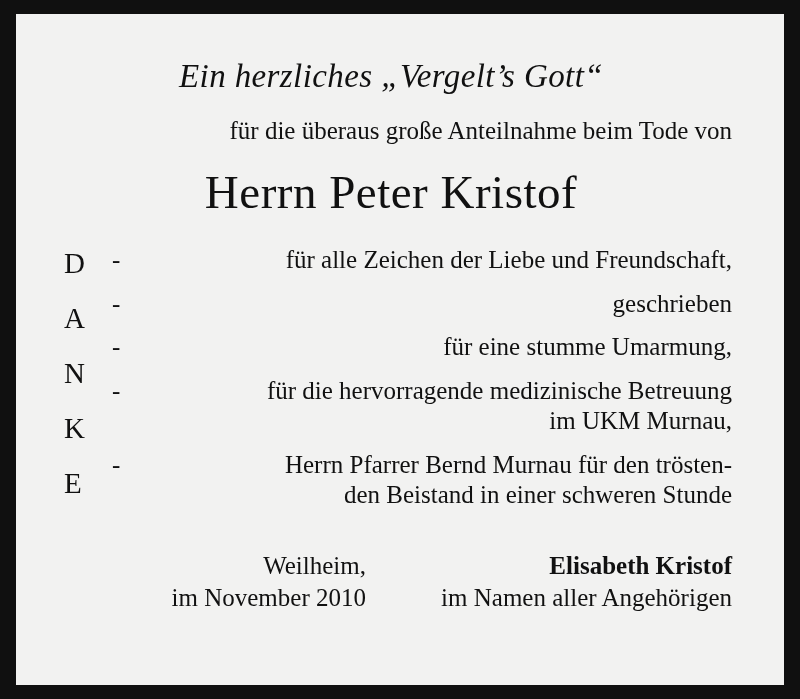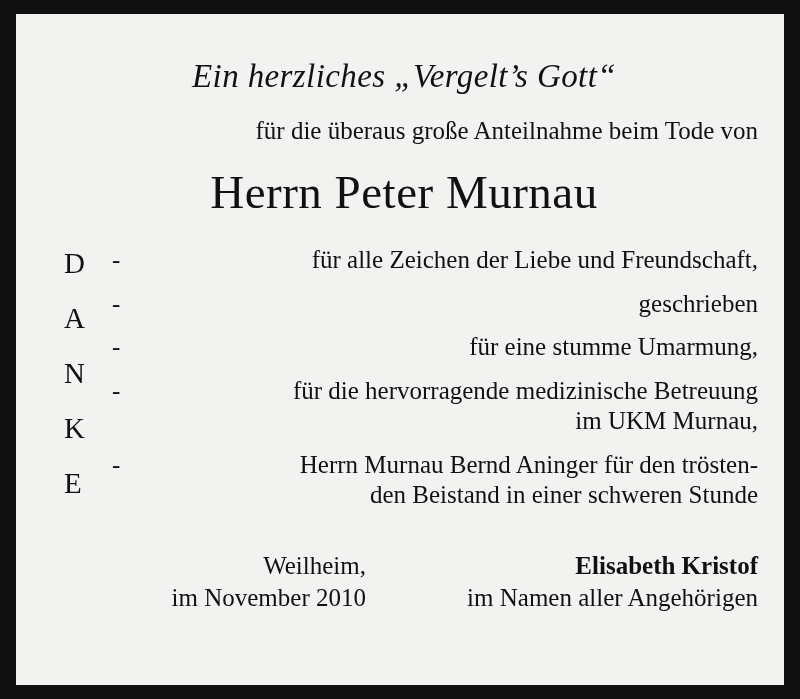--- a/index.html
+++ b/index.html
@@ -15,21 +15,21 @@
   }
   .notice {
     box-sizing: border-box;
     width: 800px;
     height: 699px;
     background: #f2f2f1;
     border-top: 14px solid #101010;
     border-bottom: 14px solid #101010;
     border-left: 16px solid #101010;
     border-right: 16px solid #101010;
-    padding: 30px 26px 20px 34px;
+    padding: 30px 52px 20px 34px;
     position: relative;
   }
   .headline {
     text-align: center;
     font-style: italic;
     font-size: 33px;
     letter-spacing: 0.4px;
     margin-top: 14px;
     margin-bottom: 22px;
     color: #111;
@@ -108,21 +108,21 @@
 </style>
 </head>
 <body>
 
 <div class="notice">
 
   <div class="headline">Ein herzliches „Vergelt’s Gott“</div>
 
   <div class="subline">für die überaus große Anteilnahme beim Tode von</div>
 
-  <div class="deceased">Herrn Peter Murnau</div>
+  <div class="deceased">Herrn Peter Kristof</div>
 
   <div class="thanks-block">
 
     <div class="danke-column">
       <span class="danke-letter l0">D</span>
       <span class="danke-letter l1">A</span>
       <span class="danke-letter l2">N</span>
       <span class="danke-letter l3">K</span>
       <span class="danke-letter l4">E</span>
     </div>
@@ -154,21 +154,21 @@
         <span class="item-dash">-</span>
         <span class="item-text">
           <span class="ln">für die hervorragende medizinische Betreuung</span>
           <span class="ln">im UKM Murnau,</span>
         </span>
       </div>
 
       <div class="item">
         <span class="item-dash">-</span>
         <span class="item-text">
-          <span class="ln">Herrn Murnau Bernd Aninger für den trösten-</span>
+          <span class="ln">Herrn Pfarrer Bernd Murnau für den trösten-</span>
           <span class="ln">den Beistand in einer schweren Stunde</span>
         </span>
       </div>
 
     </div>
   </div>
 
   <div class="footer">
     <div class="footer-left">
       <span class="ln">Weilheim,</span>

